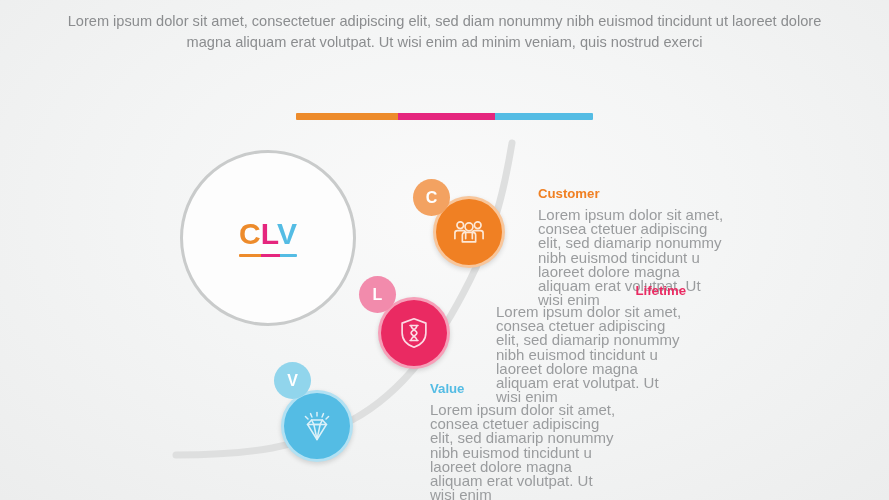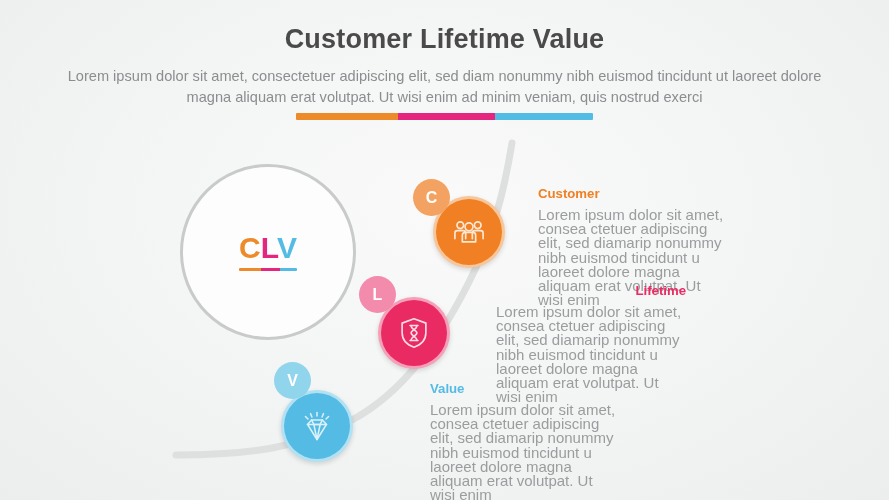--- a/index.html
+++ b/index.html
@@ -61,21 +61,21 @@
     position: absolute;
     top: 0; left: 0;
     width: 889px; height: 500px;
     pointer-events: none;
   }
 
   
   #clv-circle {
     position: absolute;
     left: 180px;
-    top: 164px;
+    top: 150px;
     width: 176px;
     height: 176px;
     border-radius: 50%;
     background: #fdfdfd;
     border: 3px solid #c9cbcb;
     box-sizing: border-box;
     display: flex;
     flex-direction: column;
     align-items: center;
     justify-content: center;
@@ -162,21 +162,20 @@
   #block-lifetime .block-title { color: #EA2A62; text-align: right; }
   #block-value    { left: 430px; top: 381px; }
   #block-value .block-title { color: #54BCE4; }
 </style>
 </head>
 <body>
 
 <div id="slide">
 
   <div id="header">
-    <div id="title">Customer Lifetime Value</div>
     <div id="subtitle">Lorem ipsum dolor sit amet, consectetuer adipiscing elit, sed diam nonummy nibh euismod tincidunt ut laoreet dolore magna aliquam erat volutpat. Ut wisi enim ad minim veniam, quis nostrud exerci</div>
   </div>
 
   <div id="divider">
     <div class="seg seg-1"></div>
     <div class="seg seg-2"></div>
     <div class="seg seg-3"></div>
   </div>
 
   <svg id="curve" viewBox="0 0 889 500">

